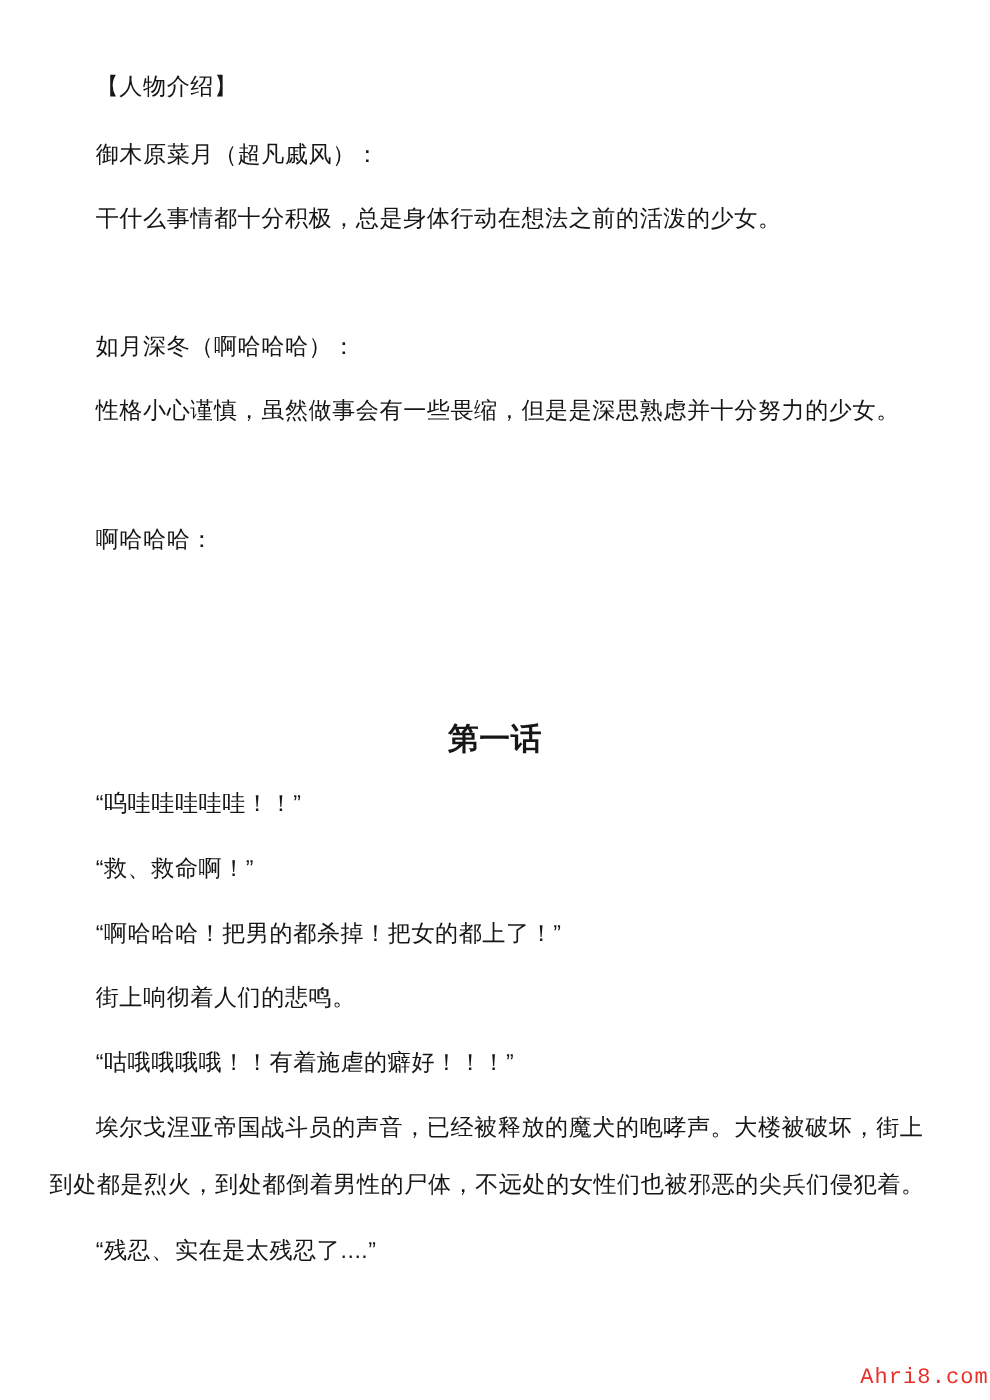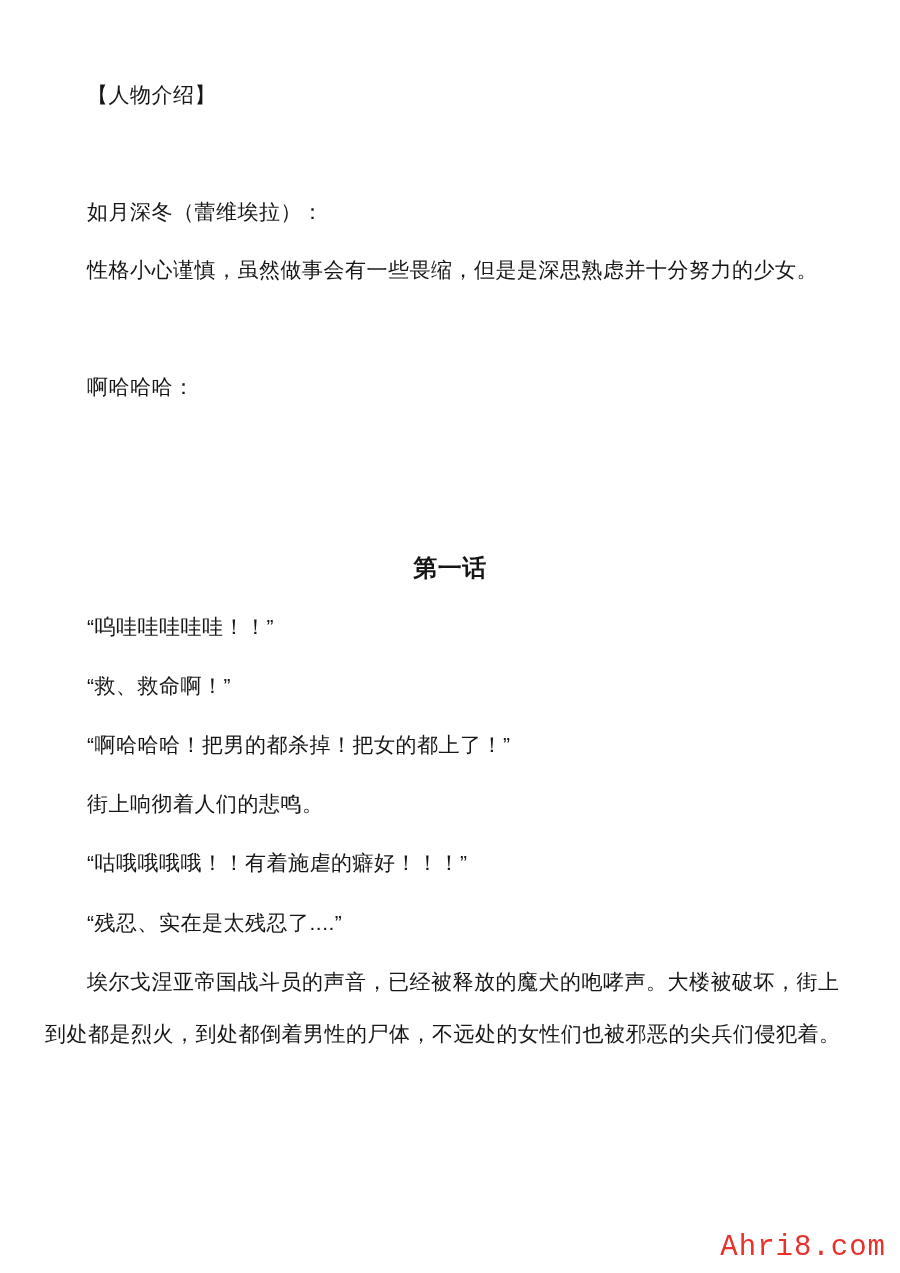--- a/index.html
+++ b/index.html
@@ -9,72 +9,74 @@
     width: 900px;
     height: 1273px;
     background: #ffffff;
     font-family: "Liberation Sans", "DejaVu Sans", sans-serif;
   }
   .page {
     position: relative;
     width: 900px;
     height: 1273px;
     background: #ffffff;
-    padding: 16px 45px;
+    padding: 0 45px;
     color: #161616;
     font-size: 21px;
     overflow: hidden;
   }
   .page p {
     margin: 0;
     line-height: 52px;
     text-indent: 2em;
     letter-spacing: 0.5px;
   }
   p.sec-heading   { margin-top: 53px; }
   p.char-name     { margin-top: 10px; }
   p.char-name.gap { margin-top: 65px; }
   p.char-desc     { margin-top: 6px; }
   p.chapter-title {
     margin-top: 129px;
     text-indent: 0;
     text-align: center;
     font-weight: bold;
-    font-size: 24px;
+    font-size: 28px;
   }
   p.story-line    { margin-top: 7px; }
   p.story-line.last { margin-top: 8px; }
   .watermark {
     position: absolute;
-    right: 14px;
+    right: 1px;
     bottom: 9px;
     font-family: "Liberation Mono", "DejaVu Sans Mono", monospace;
-    font-size: 29px;
+    font-size: 20px;
     color: #e8312a;
     letter-spacing: 1px;
   }
 </style>
 </head>
 <body>
 
 <div class="page">
 
   <p class="sec-heading">【人物介绍】</p>
 
+  <p class="char-name">御木原菜月（超凡戚风）：</p>
+  <p class="char-desc">干什么事情都十分积极，总是身体行动在想法之前的活泼的少女。</p>
 
-  <p class="char-name gap">如月深冬（蕾维埃拉）：</p>
+  <p class="char-name gap">如月深冬（啊哈哈哈）：</p>
   <p class="char-desc">性格小心谨慎，虽然做事会有一些畏缩，但是是深思熟虑并十分努力的少女。</p>
 
   <p class="char-name gap">啊哈哈哈：</p>
 
   <p class="chapter-title">第一话</p>
 
   <p class="story-line">“呜哇哇哇哇哇！！”</p>
   <p class="story-line">“救、救命啊！”</p>
   <p class="story-line">“啊哈哈哈！把男的都杀掉！把女的都上了！”</p>
   <p class="story-line">街上响彻着人们的悲鸣。</p>
   <p class="story-line">“咕哦哦哦哦！！有着施虐的癖好！！！”</p>
+  <p class="story-line">埃尔戈涅亚帝国战斗员的声音，已经被释放的魔犬的咆哮声。大楼被破坏，街上到处都是烈火，到处都倒着男性的尸体，不远处的女性们也被邪恶的尖兵们侵犯着。</p>
   <p class="story-line last">“残忍、实在是太残忍了....”</p>
-  <p class="story-line">埃尔戈涅亚帝国战斗员的声音，已经被释放的魔犬的咆哮声。大楼被破坏，街上到处都是烈火，到处都倒着男性的尸体，不远处的女性们也被邪恶的尖兵们侵犯着。</p>
 
   <div class="watermark">Ahri8.com</div>
 
 </div>
 
 </body></html>

